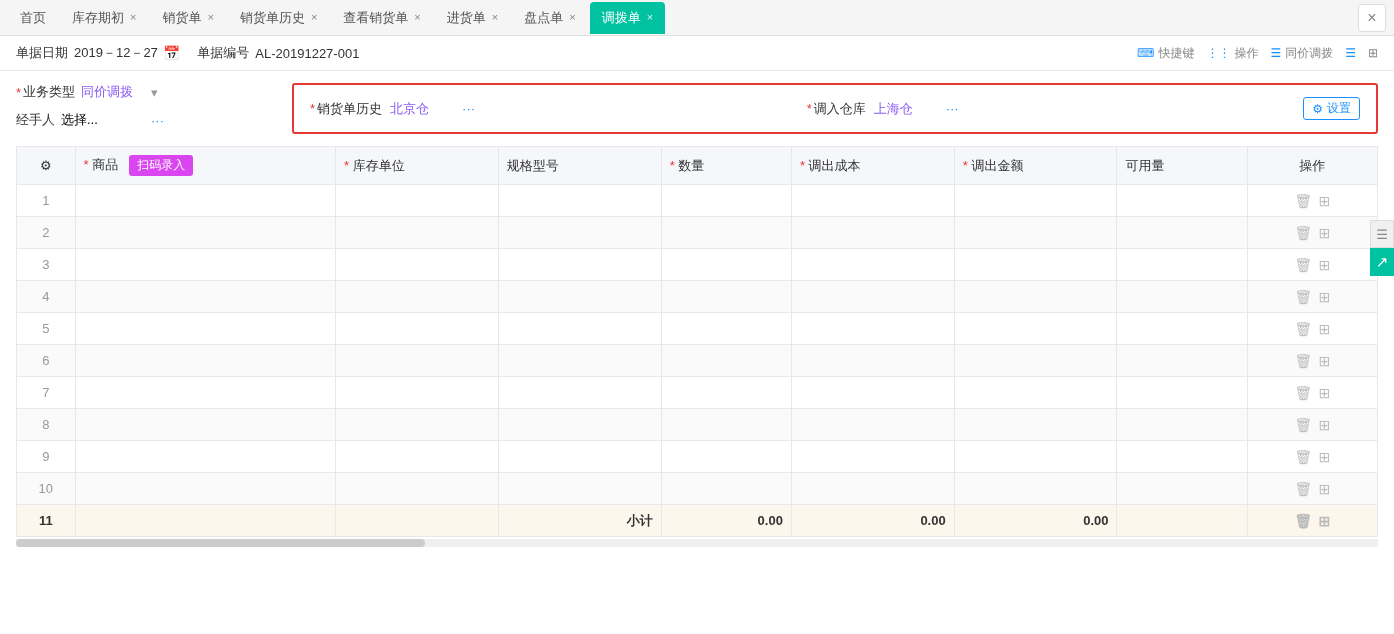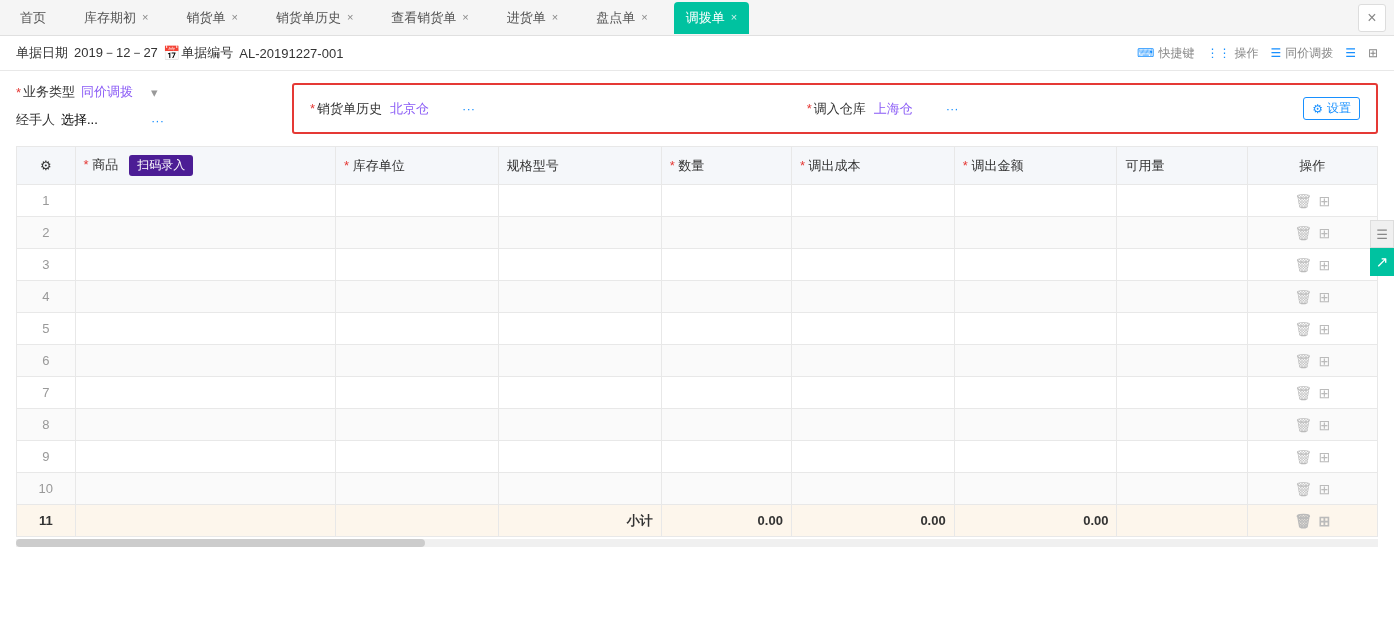--- a/index.html
+++ b/index.html
@@ -5,21 +5,21 @@
     * { box-sizing: border-box; margin: 0; padding: 0; }
     body { font-family: 'Microsoft YaHei', Arial, sans-serif; font-size: 13px; color: #333; background: #fff; overflow: hidden; }
 
     
     .tab-bar {
       display: flex; align-items: center;
       border-bottom: 1px solid #e0e0e0;
       background: #f5f5f5;
       height: 36px;
       padding: 0 8px;
-      gap: 14px;
+      gap: 2px;
     }
     .tab {
       display: flex; align-items: center;
       padding: 0 12px;
       height: 32px;
       border-radius: 4px 4px 0 0;
       cursor: pointer;
       font-size: 13px;
       color: #555;
       white-space: nowrap;
@@ -44,21 +44,21 @@
       border: 1px solid #ddd; border-radius: 3px; background: #fff;
     }
 
     
     .toolbar {
       display: flex; align-items: center;
       padding: 8px 16px;
       border-bottom: 1px solid #e8e8e8;
       gap: 16px;
     }
-    .toolbar-left { display: flex; align-items: center; }
+    .toolbar-left { display: flex; align-items: center; gap: 16px; }
     .toolbar-right { margin-left: auto; display: flex; align-items: center; gap: 12px; color: #888; font-size: 12px; }
     .toolbar-field { display: flex; align-items: center; gap: 6px; font-size: 13px; }
     .toolbar-label { color: #333; }
     .toolbar-value { color: #333; }
     .calendar-icon { color: #1890ff; cursor: pointer; font-size: 14px; }
     .toolbar-right-item { display: flex; align-items: center; gap: 4px; cursor: pointer; color: #888; }
 
     
     .form-area {
       display: flex; align-items: flex-start;
@@ -119,21 +119,21 @@
       border: 1px solid #e8e8e8;
       height: 32px;
     }
     tbody tr:nth-child(even) td { background: #fafafa; }
     .row-num { color: #999; text-align: center; width: 32px; }
     .action-cell { display: flex; align-items: center; gap: 6px; justify-content: center; }
     .action-icon { color: #bbb; cursor: pointer; font-size: 14px; }
     .subtotal-row td { background: #fdf6ec !important; font-weight: bold; color: #333; }
     .subtotal-label { color: #999; text-align: right; }
     .scan-btn {
-      background: #4c1d95; color: #fff;
+      background: #d946ef; color: #fff;
       border: none; border-radius: 3px;
       padding: 2px 8px; font-size: 12px; cursor: pointer;
       white-space: nowrap;
     }
 
     
     .scrollbar-area {
       height: 8px;
       background: #f0f0f0;
       margin: 0 16px;

